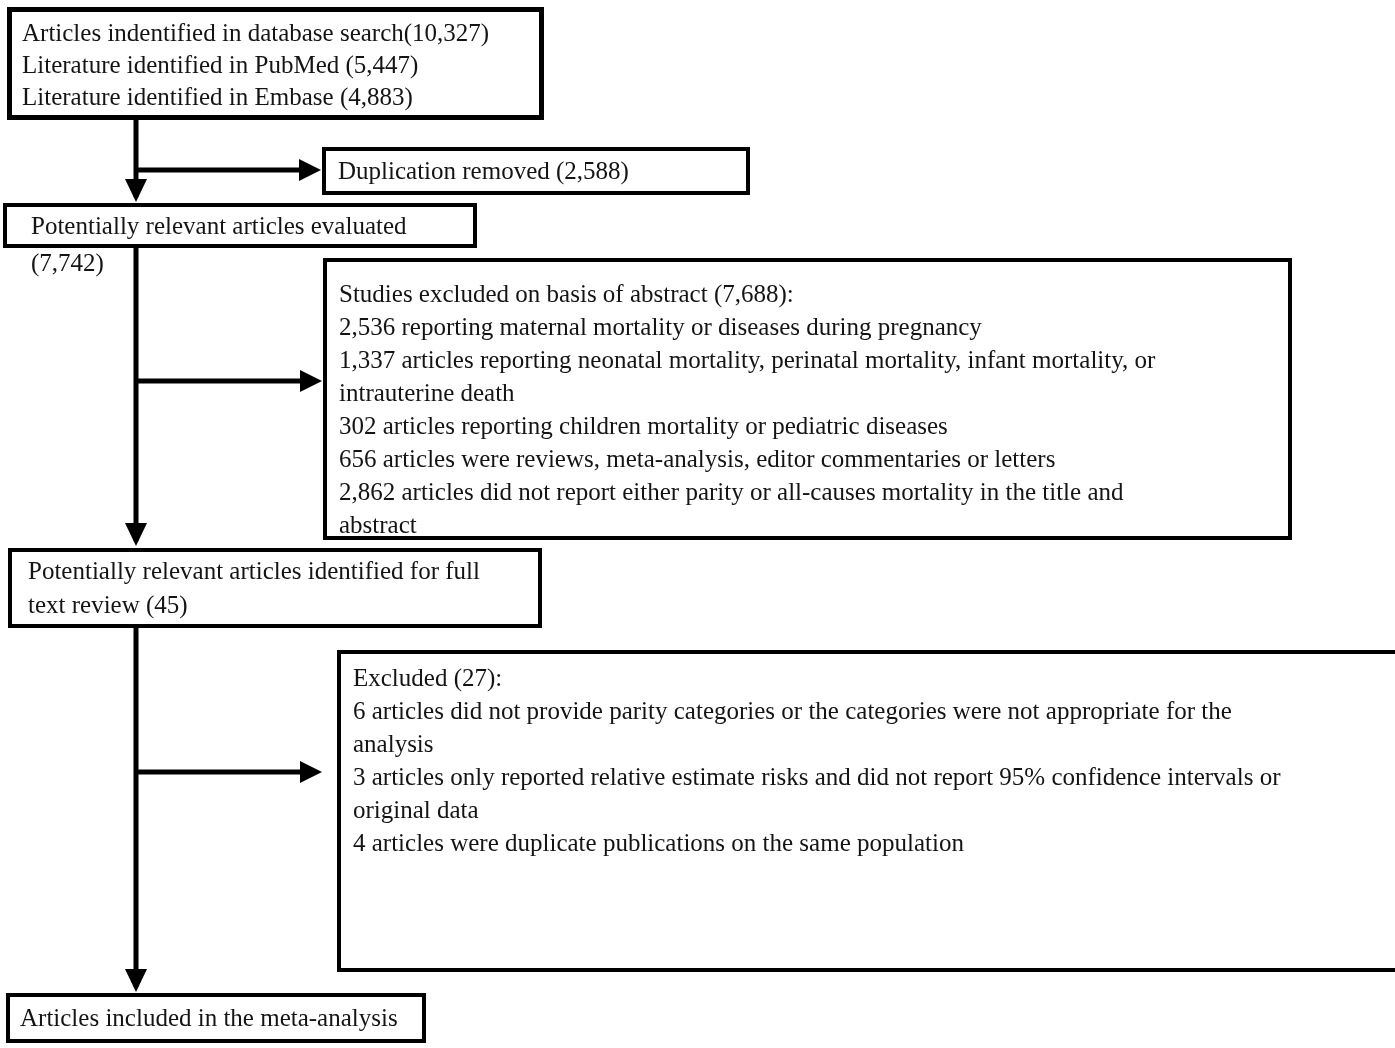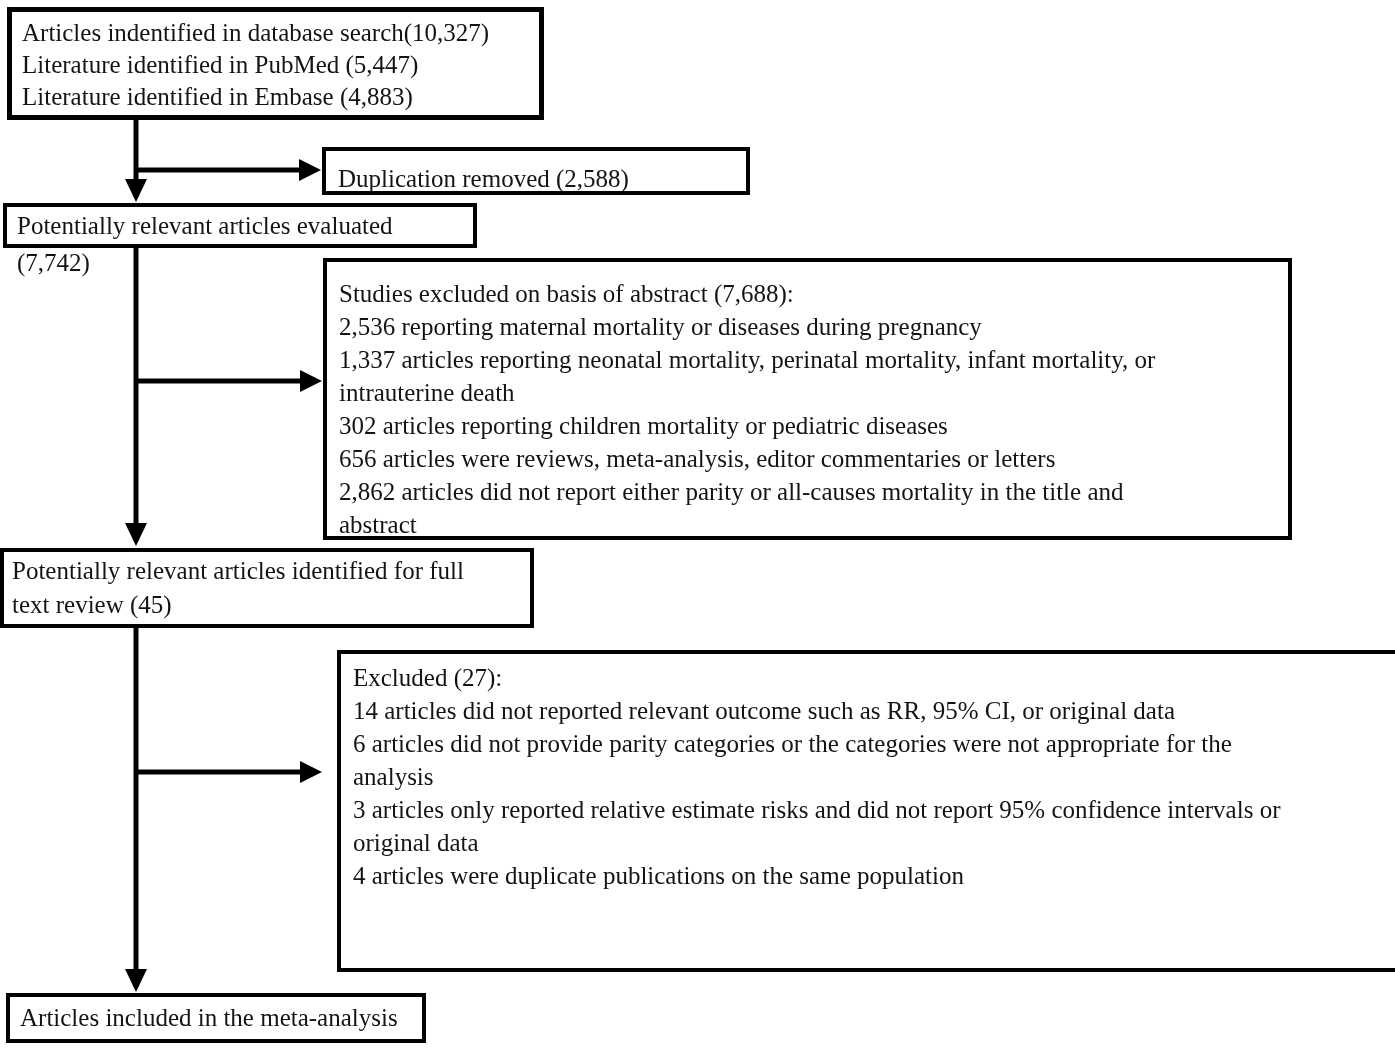--- a/index.html
+++ b/index.html
@@ -21,24 +21,24 @@
     box-sizing: border-box;
     border: 4px solid #000000;
     background: #ffffff;
     font-size: 25px;
   }
   .box .line {
     white-space: pre-wrap;
   }
   
   .b-identification { left: 7px;  top: 7px;    width: 537px;  height: 113px; padding: 5px 10px; line-height: 32px; border-width: 5px; }
-  .b-duplication    { left: 322px; top: 147px; width: 428px;  height: 48px;  padding: 8px 12px;   line-height: 40px; }
-  .b-evaluated      { left: 3px;  top: 203px;  width: 474px;  height: 45px;  padding: 0 10px;   line-height: 37px; }
+  .b-duplication    { left: 322px; top: 147px; width: 428px;  height: 48px;  padding: 0 12px;   line-height: 40px; }
+  .b-evaluated      { left: 3px;  top: 203px;  width: 474px;  height: 45px;  padding: 0 24px;   line-height: 37px; }
   .b-abstract-excl  { left: 323px; top: 258px; width: 969px;  height: 282px; padding: 15px 12px; line-height: 33px; }
-  .b-fulltext       { left: 0;  top: 548px;  width: 534px;  height: 80px;  padding: 2px 8px; line-height: 34px; }
+  .b-fulltext       { left: 8px;  top: 548px;  width: 534px;  height: 80px;  padding: 2px 16px; line-height: 34px; }
   .b-fulltext-excl  { left: 337px; top: 650px; width: 1063px; height: 322px; padding: 7px 12px; line-height: 33px; }
   .b-included       { left: 6px;  top: 993px;  width: 420px;  height: 50px;  padding: 0 10px;   line-height: 42px; }
   .connectors {
     position: absolute;
     left: 0; top: 0;
     width: 1395px;
     height: 1048px;
     pointer-events: none;
   }
 </style>
@@ -105,21 +105,20 @@
     <div class="line">abstract</div>
   </div>
 
   <div class="box b-fulltext">
     <div class="line">Potentially relevant articles identified for full</div>
     <div class="line">text review (45)</div>
   </div>
 
   <div class="box b-fulltext-excl">
     <div class="line">Excluded (27):</div>
-    <div class="line">14 articles did not reported relevant outcome such as RR, 95% CI, or original data</div>
     <div class="line">6 articles did not provide parity categories or the categories were not appropriate for the</div>
     <div class="line">analysis</div>
     <div class="line">3 articles only reported relative estimate risks and did not report 95% confidence intervals or</div>
     <div class="line">original data</div>
     <div class="line">4 articles were duplicate publications on the same population</div>
   </div>
 
   <div class="box b-included">
     <div class="line">Articles included in the meta-analysis (18)</div>
   </div>

